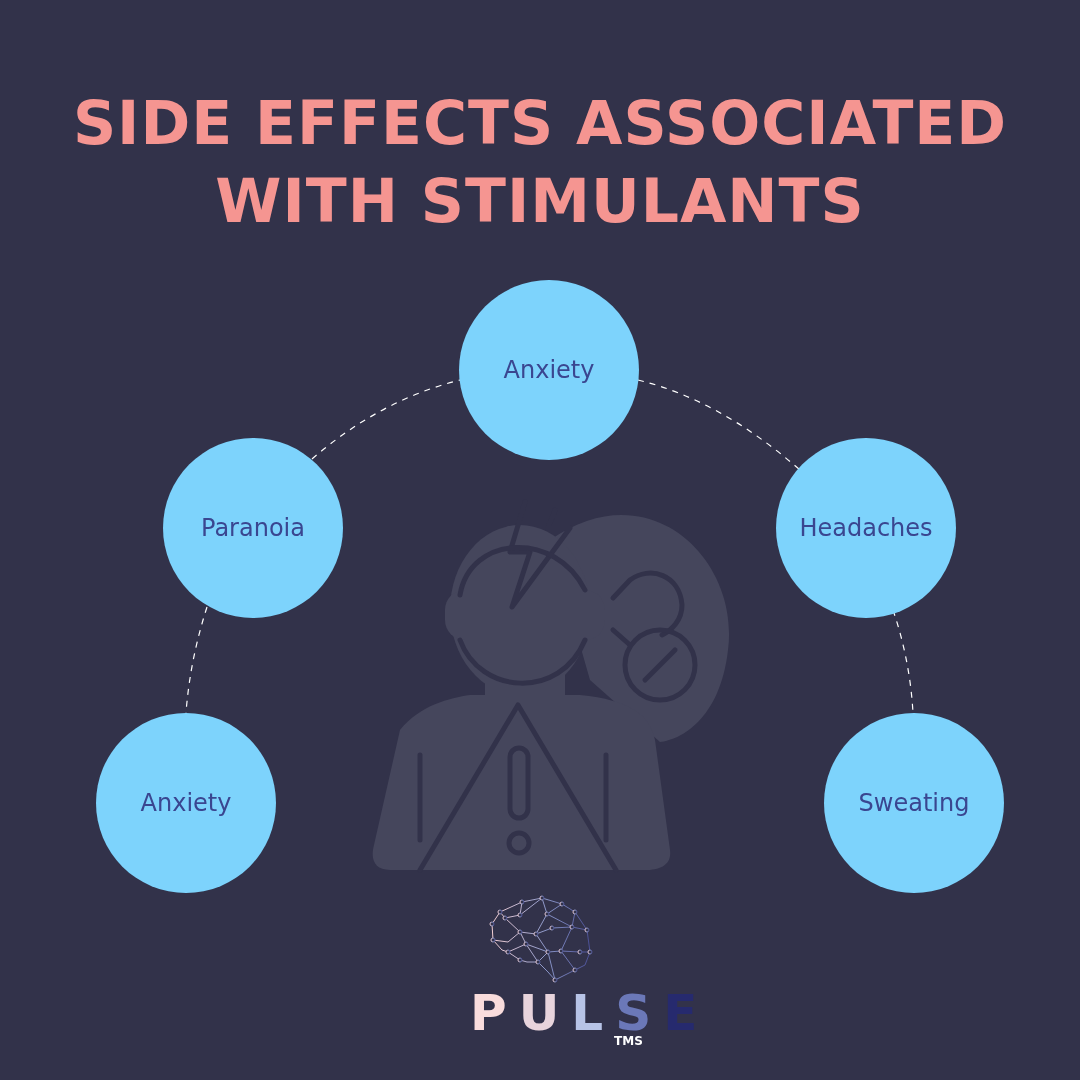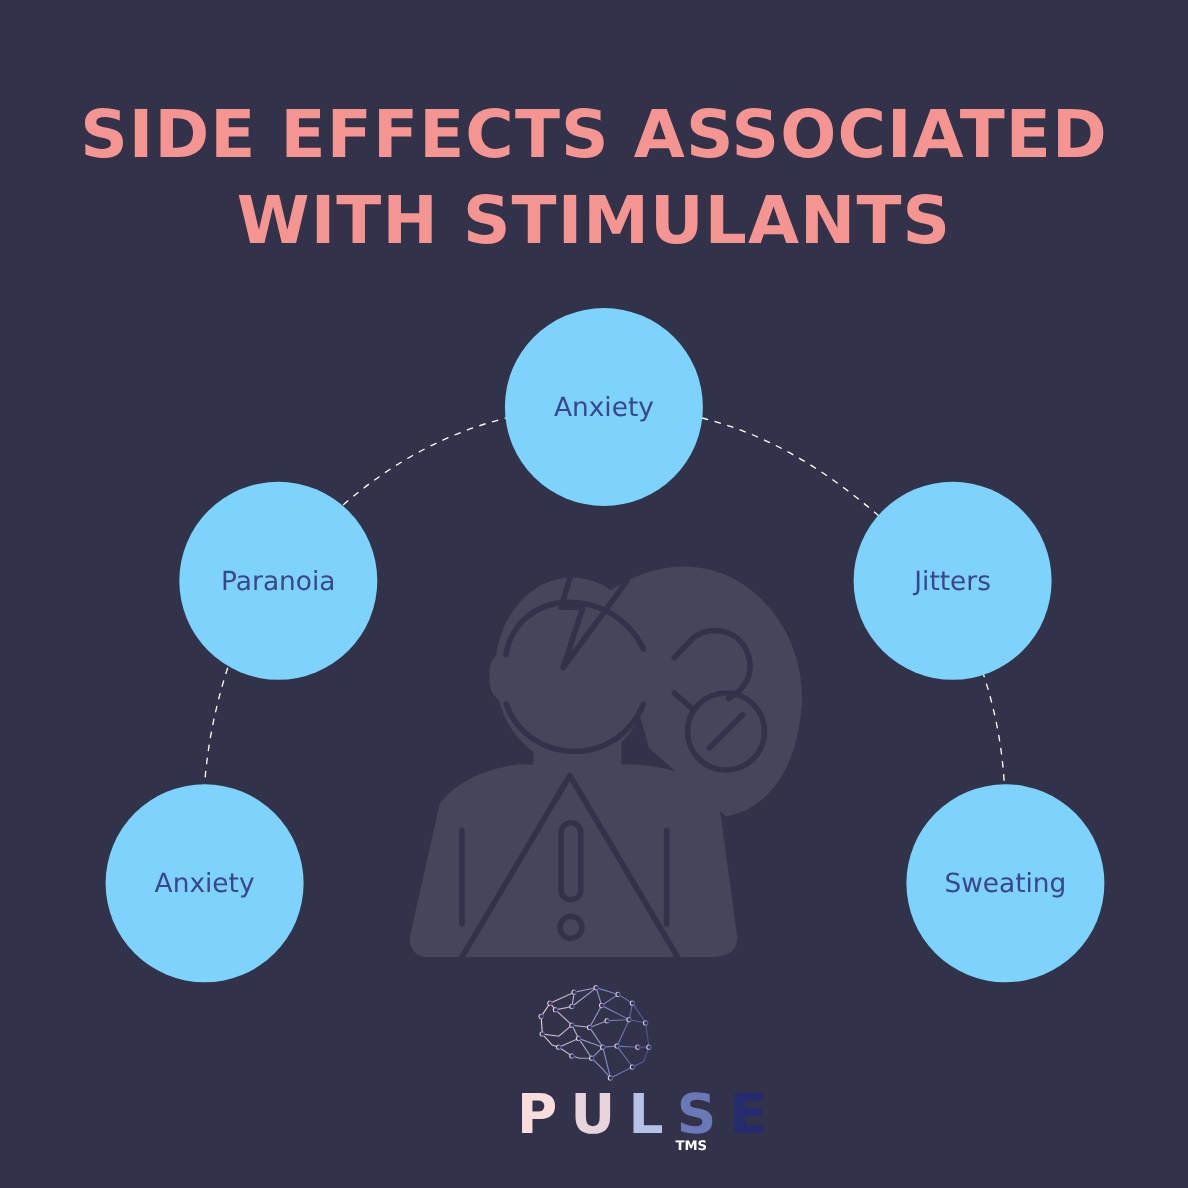--- a/index.html
+++ b/index.html
@@ -55,21 +55,21 @@
   </g>
 </svg>
 
 <div class="node" style="left:459px; top:280px;">
   <span>Anxiety</span>
 </div>
 <div class="node" style="left:163px; top:438px;">
   <span>Paranoia</span>
 </div>
 <div class="node" style="left:776px; top:438px;">
-  <span>Jitters</span>
+  <span>Headaches</span>
 </div>
 <div class="node" style="left:96px; top:713px;">
   <span>Anxiety</span>
 </div>
 <div class="node" style="left:824px; top:713px;">
   <span>Sweating</span>
 </div>
 
 <svg class="logo" viewBox="0 0 240 180">
   <defs>

